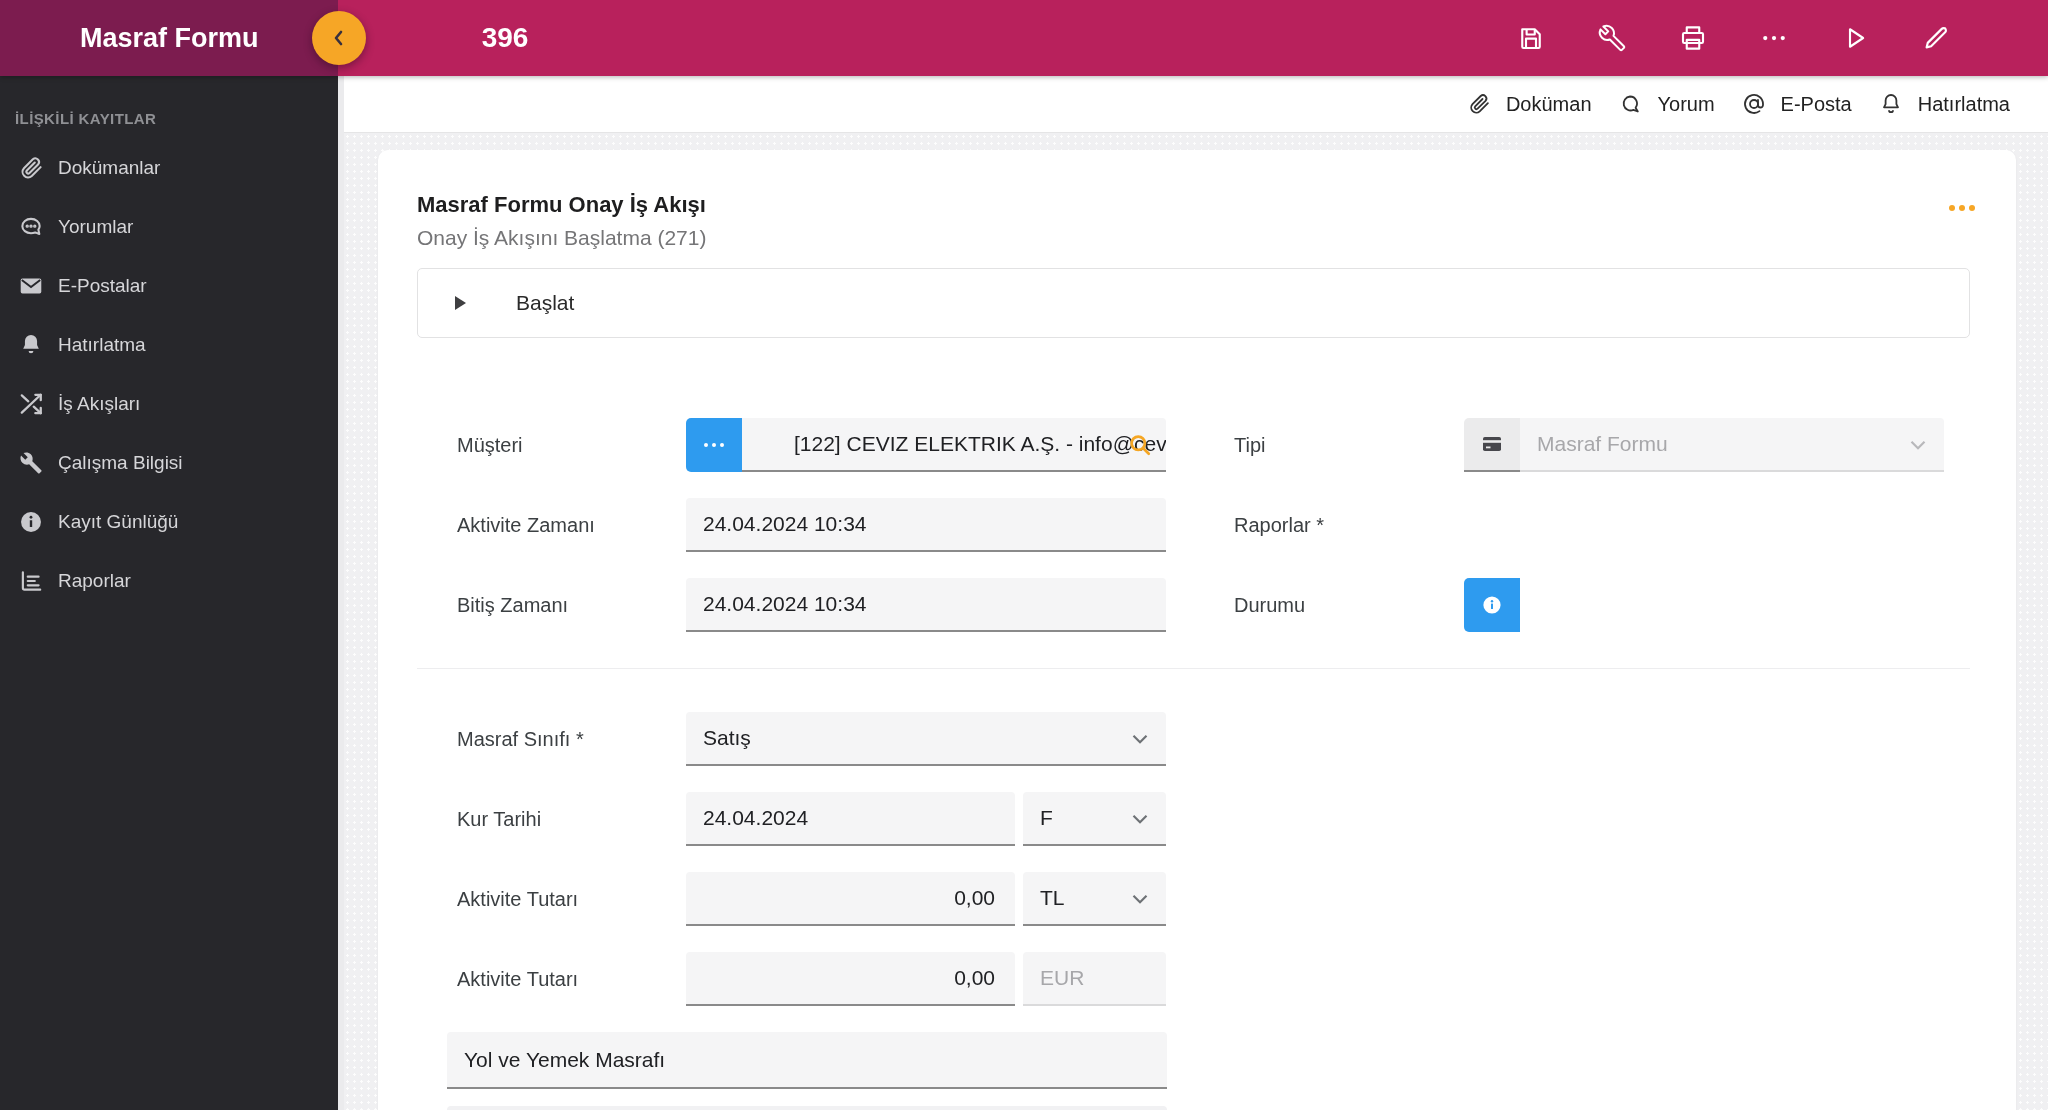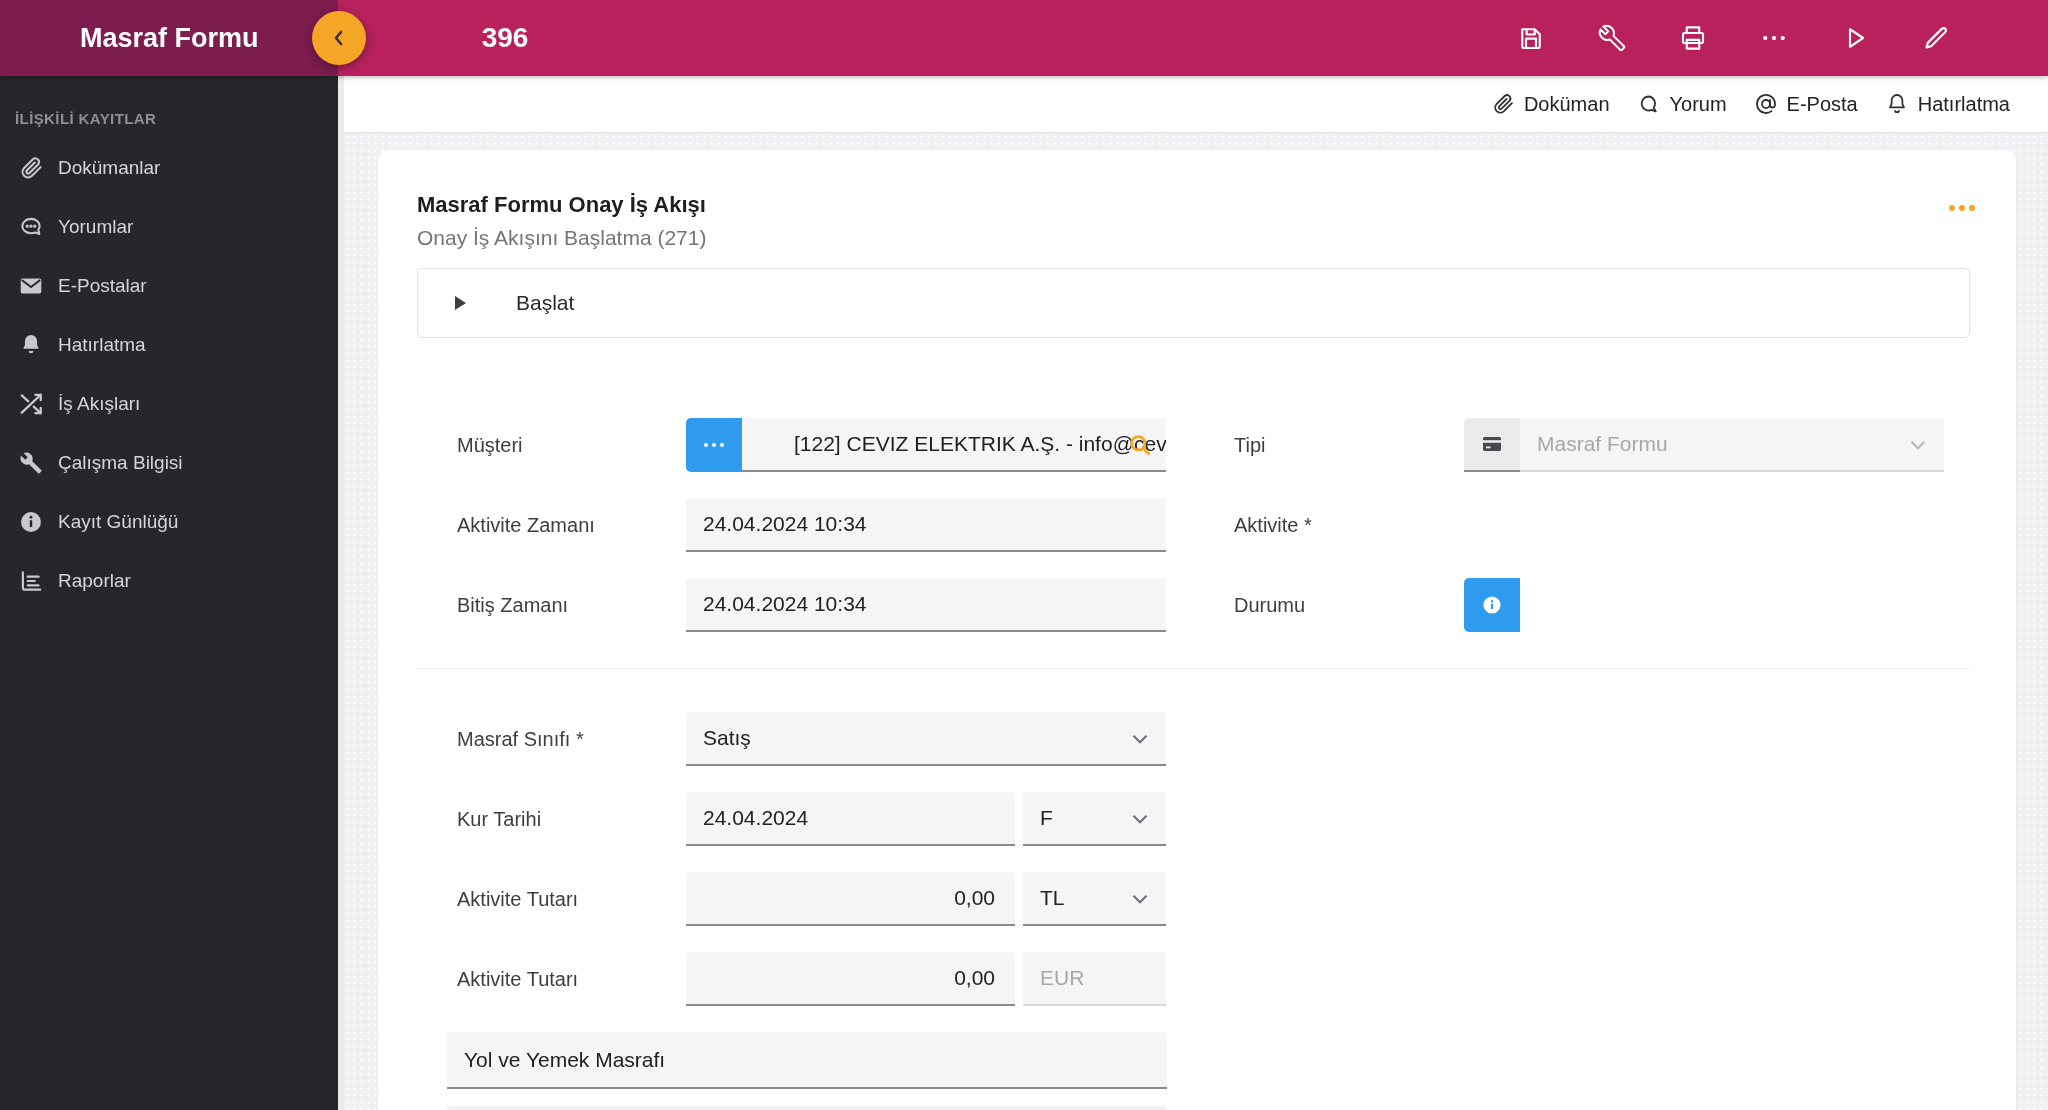--- a/index.html
+++ b/index.html
@@ -30,21 +30,21 @@
   .sb-items { position:absolute; left:0; top:62px; width:338px; }
   .sb-item { height:59px; display:flex; align-items:center; padding-left:18px; cursor:pointer; }
   .sb-ic { width:26px; height:26px; color:#c9c9cd; margin-right:14px; flex:none; }
   .sb-label { font-size:19px; color:#d6d6d9; white-space:nowrap;text-align:right; }
   .gutter { position:absolute; left:338px; top:76px; width:6px; height:1034px; background:#ebebed; }
 
   
   .quickbar { position:absolute; left:344px; top:76px; width:1704px; height:57px; background:#fff;
               border-bottom:1px solid #e5e5e6; display:flex; align-items:center;
               justify-content:flex-end; padding-right:38px; gap:27px; }
-  .qb-item { display:flex; align-items:center; gap:9px; cursor:pointer; }
+  .qb-item { display:flex; align-items:center; gap:15px; cursor:pointer; }
   .qb-ic { width:24px; height:24px; color:#323232; }
   .qb-label { font-size:20px; font-weight:500; color:#222; }
 
   
   .main { position:absolute; left:344px; top:133px; width:1704px; height:977px;
           background-color:#f0f0f2;
           background-image:radial-gradient(rgba(255,255,255,.85) 1.2px, rgba(0,0,0,0) 1.2px);
           background-size:7px 7px; }
   .card { position:absolute; left:34px; top:17px; width:1638px; height:960px; background:#fff;
           border-radius:10px 10px 0 0; box-shadow:0 1px 3px rgba(0,0,0,.05); }
@@ -309,21 +309,21 @@
           <svg viewBox="0 0 24 24" fill="none" stroke="currentColor" stroke-width="2">
               <polyline points="6 9 12 15 18 9"></polyline>
             </svg>
         </span>
       </div>
 
       <div class="lbl" style="left:79px; top:348px;">Aktivite Zamanı</div>
       <div class="fld" style="left:308px; top:348px; width:480px;">
         <span class="val">24.04.2024 10:34</span>
       </div>
-      <div class="lbl" style="left:856px; top:348px;">Aktivite *</div>
+      <div class="lbl" style="left:856px; top:348px;">Raporlar *</div>
 
       <div class="lbl" style="left:79px; top:428px;">Bitiş Zamanı</div>
       <div class="fld" style="left:308px; top:428px; width:480px;">
         <span class="val">24.04.2024 10:34</span>
       </div>
       <div class="lbl" style="left:856px; top:428px;">Durumu</div>
       <div class="iconbox bluebox" style="left:1086px; top:428px;">
         <svg width="24" height="24" viewBox="0 0 24 24">
           <circle cx="12" cy="12" r="8.6" fill="#fff"></circle>
           <rect x="11" y="10.6" width="2" height="5.4" fill="#2e9bef"></rect>

